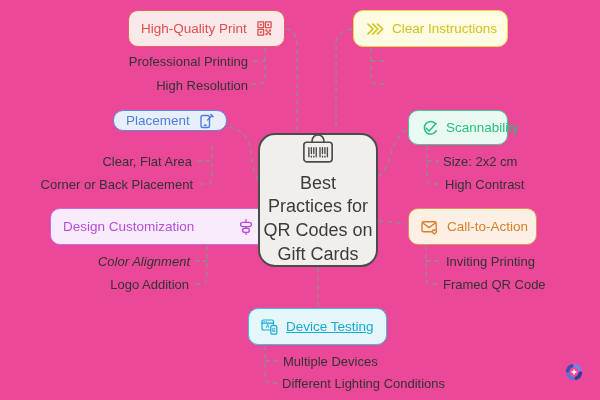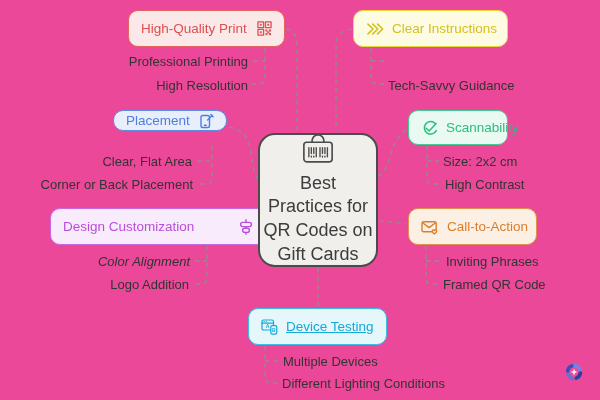--- a/index.html
+++ b/index.html
@@ -126,21 +126,20 @@
   <div class="branch-box icon-left b-ci" style="--accent: #D4C11F; --border: #E8D83E; --bg: #FDFBE2;">
     <span class="bicon">
       <svg width="18" height="16" viewBox="0 0 18 16" style="stroke-width:1.7">
         <path d="M2,3.2 L7,8 L2,12.8"></path>
         <path d="M6.8,3.2 L11.8,8 L6.8,12.8"></path>
         <path d="M11.6,3.2 L16.6,8 L11.6,12.8"></path>
       </svg>
     </span>
     <span>Clear Instructions</span>
   </div>
-  <div class="item i-ci-2" style="color: rgb(51, 51, 51);">Tech-Savvy Guidance</div>
 
   <div class="branch-box icon-right b-pl" style="--accent: #4C7FDE; --border: #5C8BE0; --bg: #E8EFFB;">
     <span>Placement</span>
     <span class="bicon">
       <svg width="16" height="16" viewBox="0 0 16 16">
         <rect x="3" y="2.5" width="8.5" height="12" rx="1.8"></rect>
         <line x1="6.4" y1="12.2" x2="8.2" y2="12.2"></line>
         <path d="M9.6,7 L14.2,2.4"></path>
         <path d="M12.9,1.5 L15.1,3.7"></path>
       </svg>
@@ -177,21 +176,21 @@
   <div class="branch-box icon-left b-cta" style="--accent: #DB7E2B; --border: #E0904F; --bg: #FBF0E3;">
     <span class="bicon">
       <svg width="18" height="16" viewBox="0 0 18 16">
         <rect x="1" y="2.8" width="14.2" height="10" rx="1.6"></rect>
         <path d="M1.6,3.8 L8.1,8.6 L14.6,3.8"></path>
         <path d="M13.4,15 C11.2,13.5 10.7,12 11.7,11.2 C12.4,10.65 13.15,11 13.4,11.55 C13.65,11 14.4,10.65 15.1,11.2 C16.1,12 15.6,13.5 13.4,15 Z" fill="var(--bg)"></path>
       </svg>
     </span>
     <span>Call-to-Action</span>
   </div>
-  <div class="item i-cta-1" style="color: rgb(51, 51, 51);">Inviting Phrases</div>
+  <div class="item i-cta-1" style="color: rgb(51, 51, 51);">Inviting Printing</div>
   <div class="item i-cta-2" style="color: rgb(51, 51, 51);">Framed QR Code</div>
 
   <div class="branch-box icon-left b-dt" style="--accent: #15A9D8; --border: #3FBCE2; --bg: #E5F7FB;">
     <span class="bicon">
       <svg width="17" height="17" viewBox="0 0 17 17" style="stroke-width:1.2">
         <rect x="1" y="2" width="11.5" height="10" rx="1.6"></rect>
         <line x1="1" y1="5.2" x2="12.5" y2="5.2"></line>
         <circle cx="3.2" cy="3.6" r="0.7" fill="currentColor" stroke="none"></circle>
         <circle cx="5.5" cy="3.6" r="0.7" fill="currentColor" stroke="none"></circle>
         <text x="6.7" y="10" font-size="5.2" font-weight="bold" text-anchor="middle" fill="currentColor" stroke="none" font-family="Liberation Sans, sans-serif">A</text>

